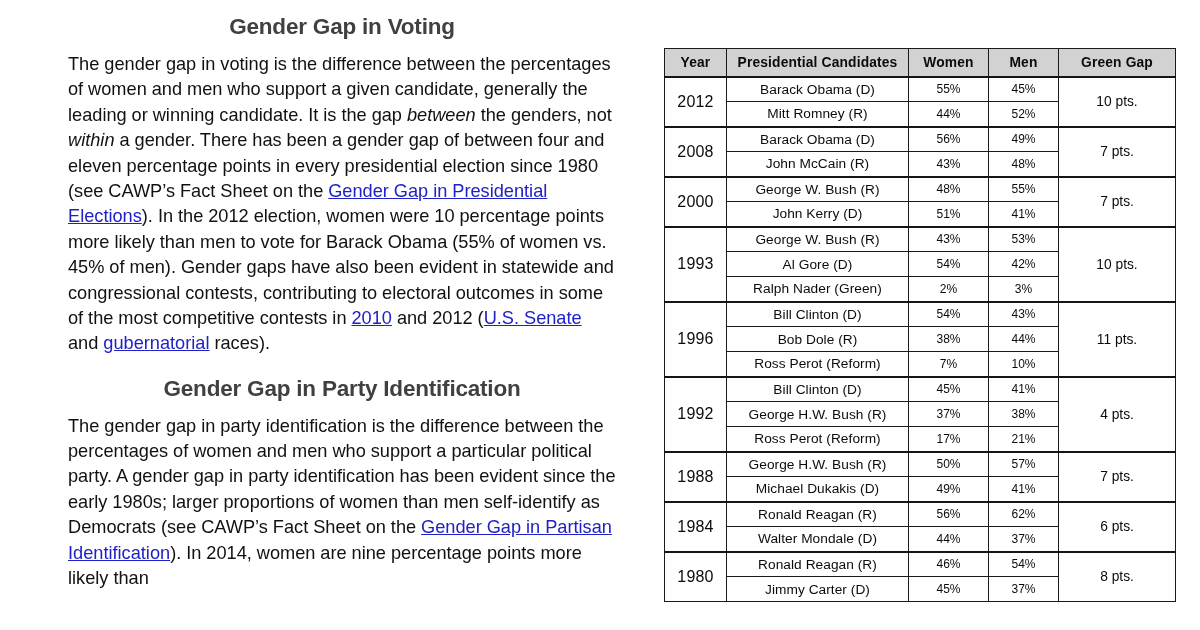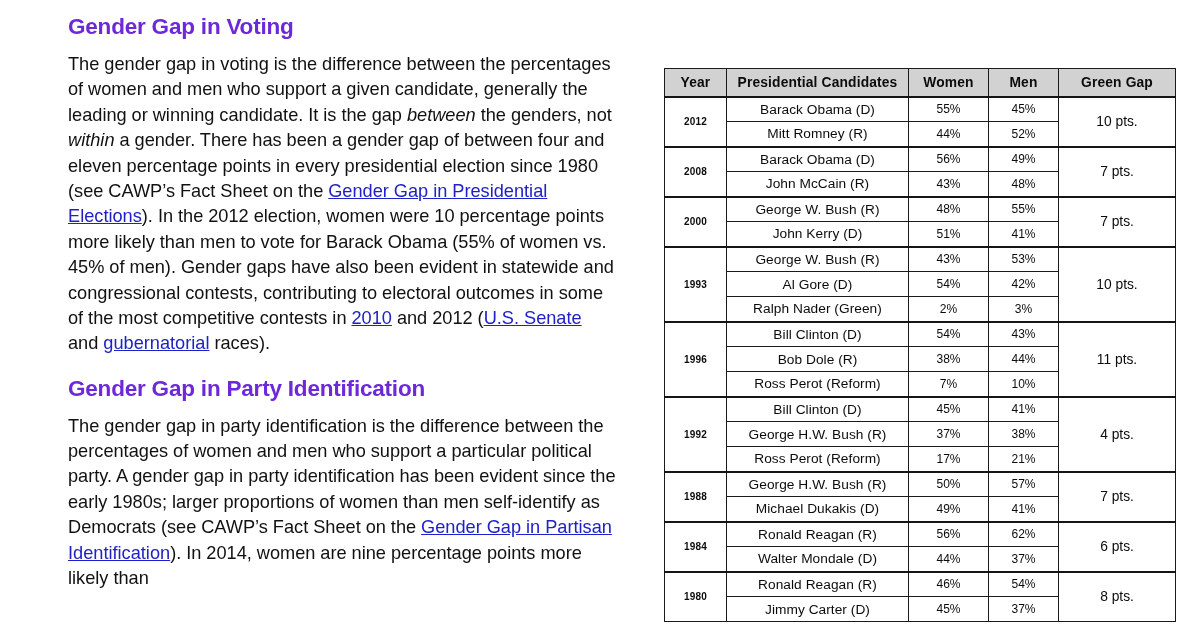--- a/index.html
+++ b/index.html
@@ -28,23 +28,24 @@
     position: absolute;
     left: 68px;
     top: 14px;
     width: 548px;
   }
 
   .section-heading {
     font-size: 22.5px;
     font-weight: bold;
     letter-spacing: -0.2px;
-    color: #6d28d9;
+    color: #404040;
     margin: 0 0 12px 0;
     line-height: 1.15;
+    text-align: center;
   }
 
   .section-heading.second {
     margin-top: 19px;
   }
 
   .para {
     font-size: 18.2px;
     line-height: 25.4px;
     color: #111111;
@@ -61,21 +62,21 @@
   a.doclink {
     color: #2020c8;
     text-decoration: underline;
     text-underline-offset: 1px;
   }
 
   
   .table-wrap {
     position: absolute;
     left: 630px;
-    top: 68px;
+    top: 48px;
     width: 511px;
     padding-left: 34px;
   }
 
   table.gg {
     border-collapse: collapse;
     table-layout: fixed;
     width: 511px;
     font-size: 13.6px;
     color: #0b0b0b;
@@ -100,22 +101,22 @@
 
   table.gg thead th {
     background: #d2d2d2;
     font-weight: bold;
     font-size: 13.8px;
     height: 28px;
     letter-spacing: 0.15px;
   }
 
   td.year {
-    font-weight: bold;
-    font-size: 10px;
+    font-weight: normal;
+    font-size: 16px;
     vertical-align: top;
     padding-top: 4px;
     text-align: center;
     letter-spacing: 0.2px;
   }
 
   td.cand {
     text-align: left;
     padding-left: 9px;
     font-size: 13.7px;

